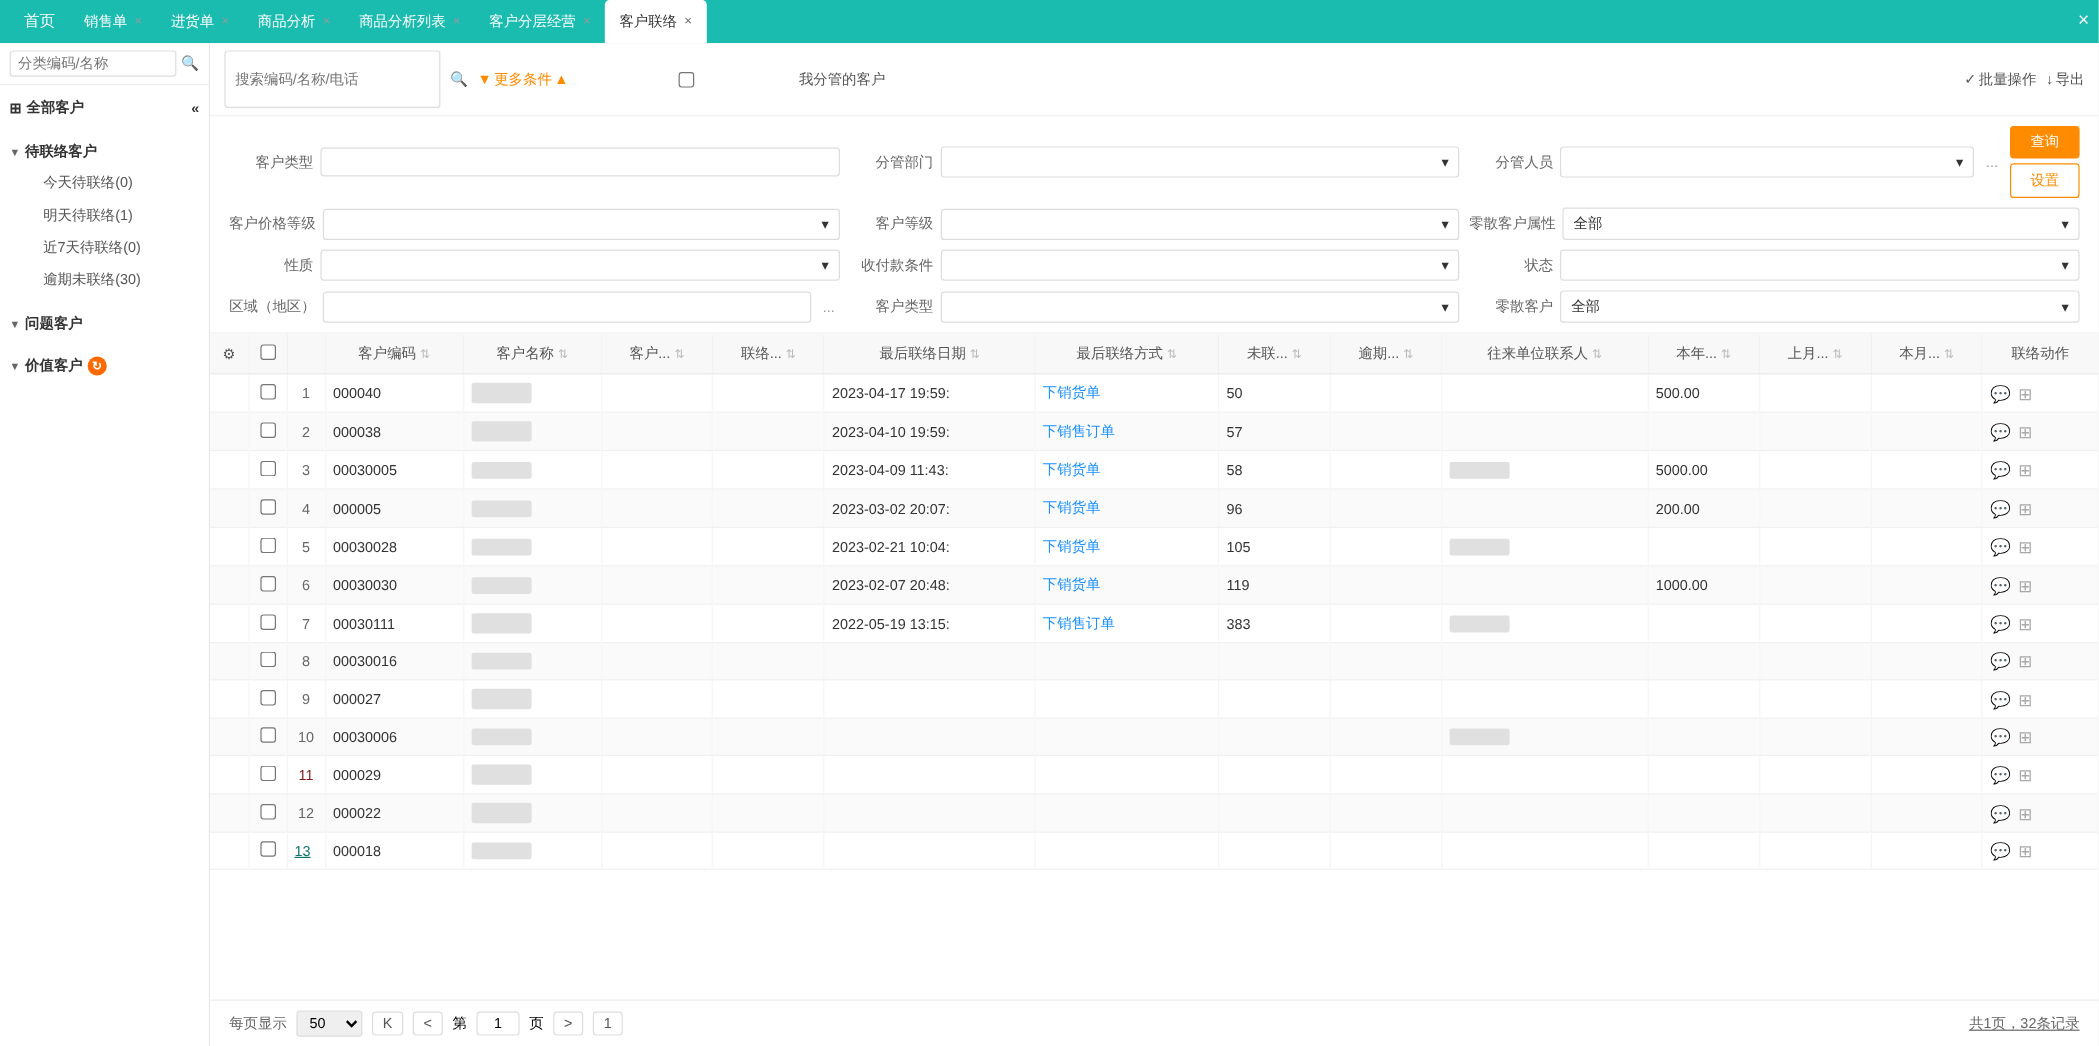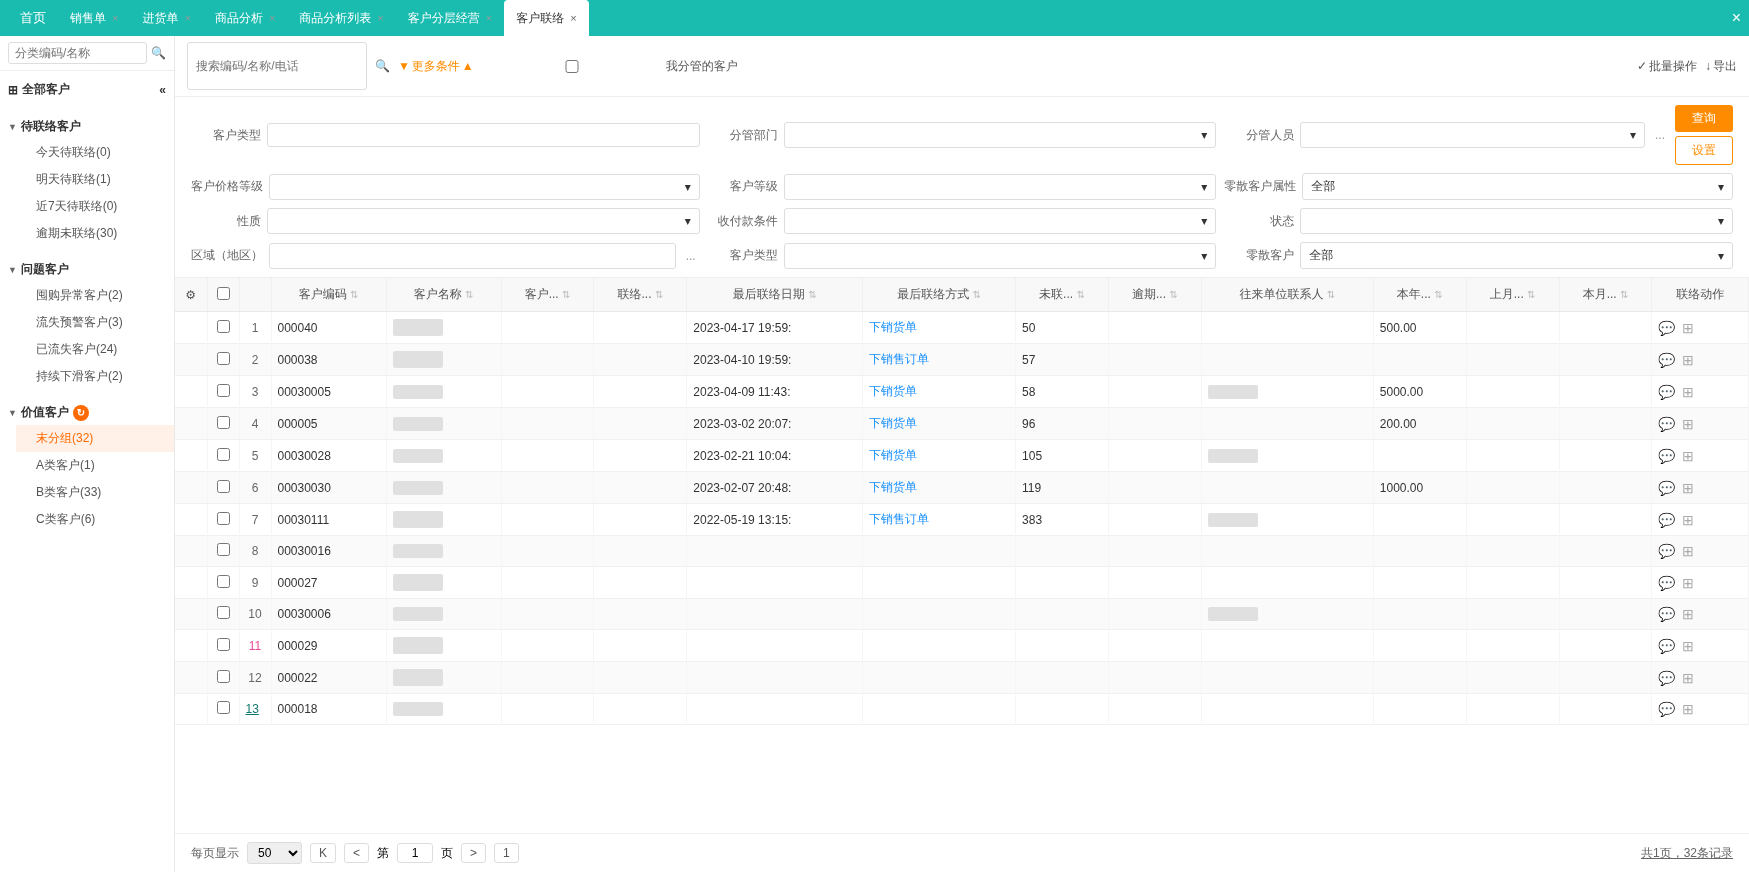--- a/index.html
+++ b/index.html
@@ -154,55 +154,27 @@
           <span>逾期未联络(30)</span>
         </div>
       </div>
     </div>
 
     <div class="sidebar-section">
       <div class="sidebar-group-title">
         <span class="triangle">▼</span>
         <span>问题客户</span>
       </div>
-      <div class="sidebar-sub">
-        <div class="sidebar-item">
-          <span>囤购异常客户(2)</span>
-        </div>
-        <div class="sidebar-item">
-          <span>流失预警客户(3)</span>
-        </div>
-        <div class="sidebar-item">
-          <span>已流失客户(24)</span>
-        </div>
-        <div class="sidebar-item">
-          <span>持续下滑客户(2)</span>
-        </div>
-      </div>
     </div>
 
     <div class="sidebar-section">
       <div class="sidebar-group-title" style="display:flex;align-items:center;">
         <span class="triangle">▼</span>
         <span>价值客户</span>
         <span style="margin-left:4px;background:#ff6a00;color:white;border-radius:50%;width:16px;height:16px;display:inline-flex;align-items:center;justify-content:center;font-size:10px;">↻</span>
-      </div>
-      <div class="sidebar-sub">
-        <div class="sidebar-item active">
-          <span>末分组(32)</span>
-        </div>
-        <div class="sidebar-item">
-          <span>A类客户(1)</span>
-        </div>
-        <div class="sidebar-item">
-          <span>B类客户(33)</span>
-        </div>
-        <div class="sidebar-item">
-          <span>C类客户(6)</span>
-        </div>
       </div>
     </div>
   </div>
 
   <div class="content">
 
     <div class="filter-bar">
       <input type="text" style="width: 180px;" placeholder="搜索编码/名称/电话">
       <span class="filter-search-btn">🔍</span>
       <span class="filter-more filter-icon">
@@ -572,21 +544,21 @@
     <td>
       <div class="action-icons">
         <span class="action-icon" title="联络">💬</span>
         <span class="action-icon" title="更多">⊞</span>
       </div>
     </td>
   </tr>
             <tr style="background: rgb(255, 255, 255);">
     <td style="text-align:center;"></td>
     <td style="text-align:center;"><input type="checkbox" style=""></td>
-    <td style="text-align:center;color:#ec4899;">11</td>
+    <td style="text-align:center;color:#7f1d1d;">11</td>
     <td>000029</td>
     <td><span style="display:inline-block;min-width:50px;background:#e0e0e0;border-radius:2px;color:transparent;">***扑</span></td>
     <td></td>
     <td></td>
     <td></td>
     <td></td>
     <td></td>
     <td></td>
     <td></td>
     <td></td>

